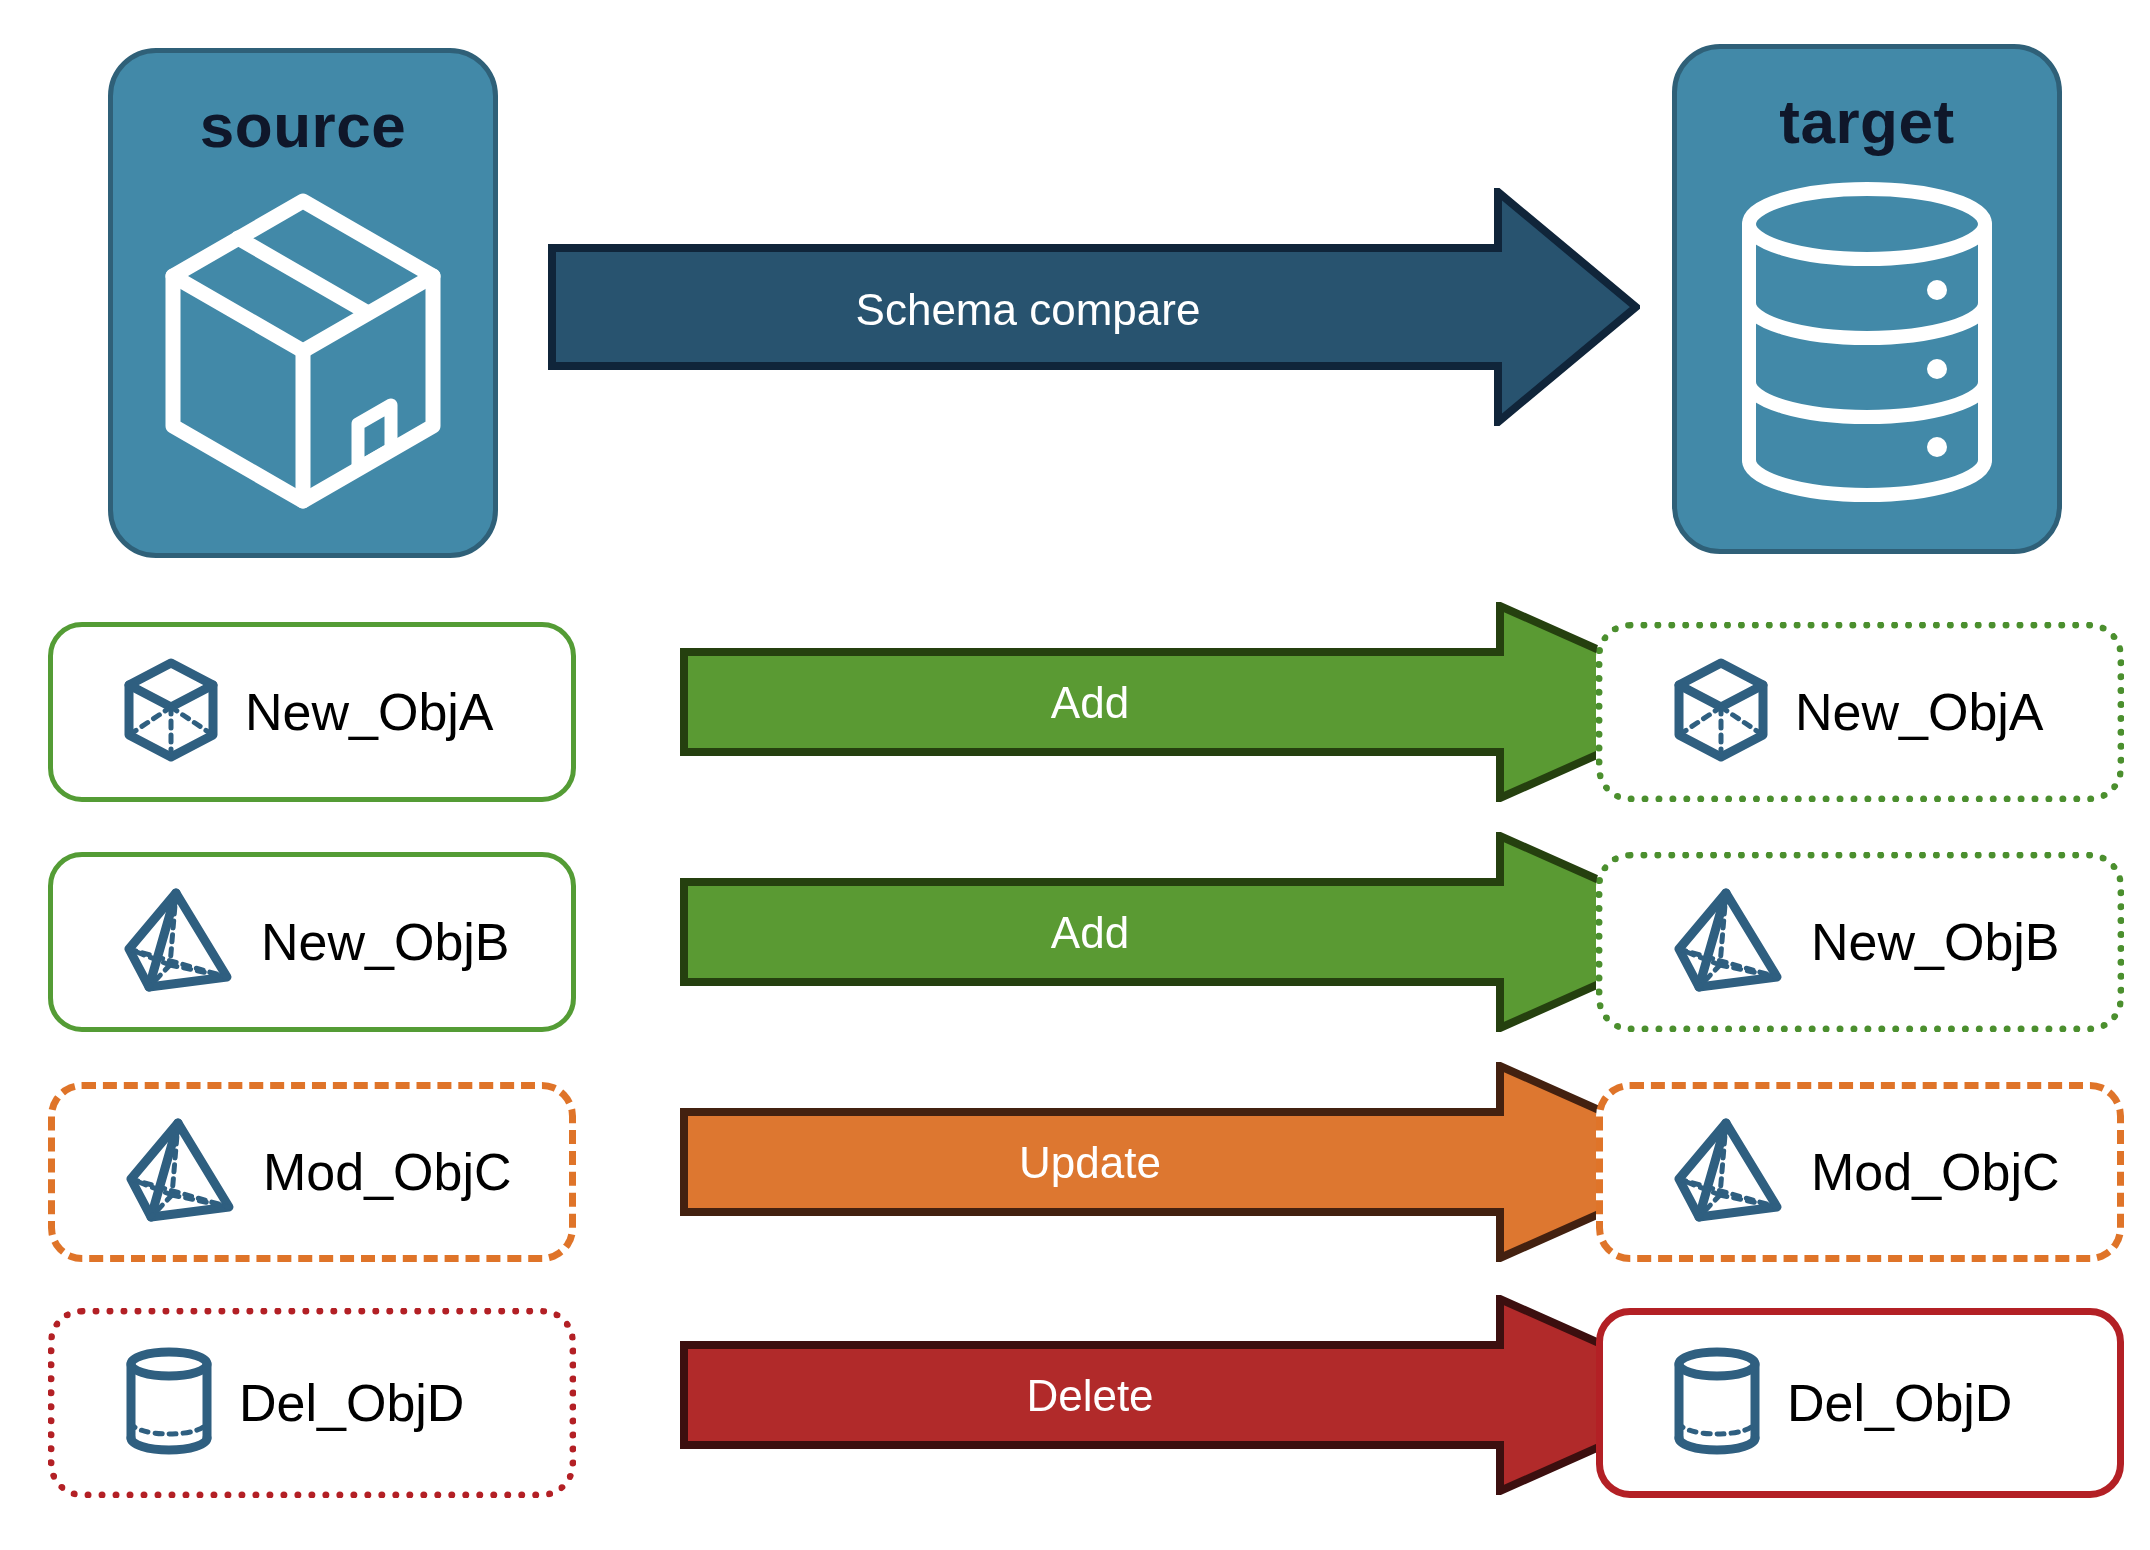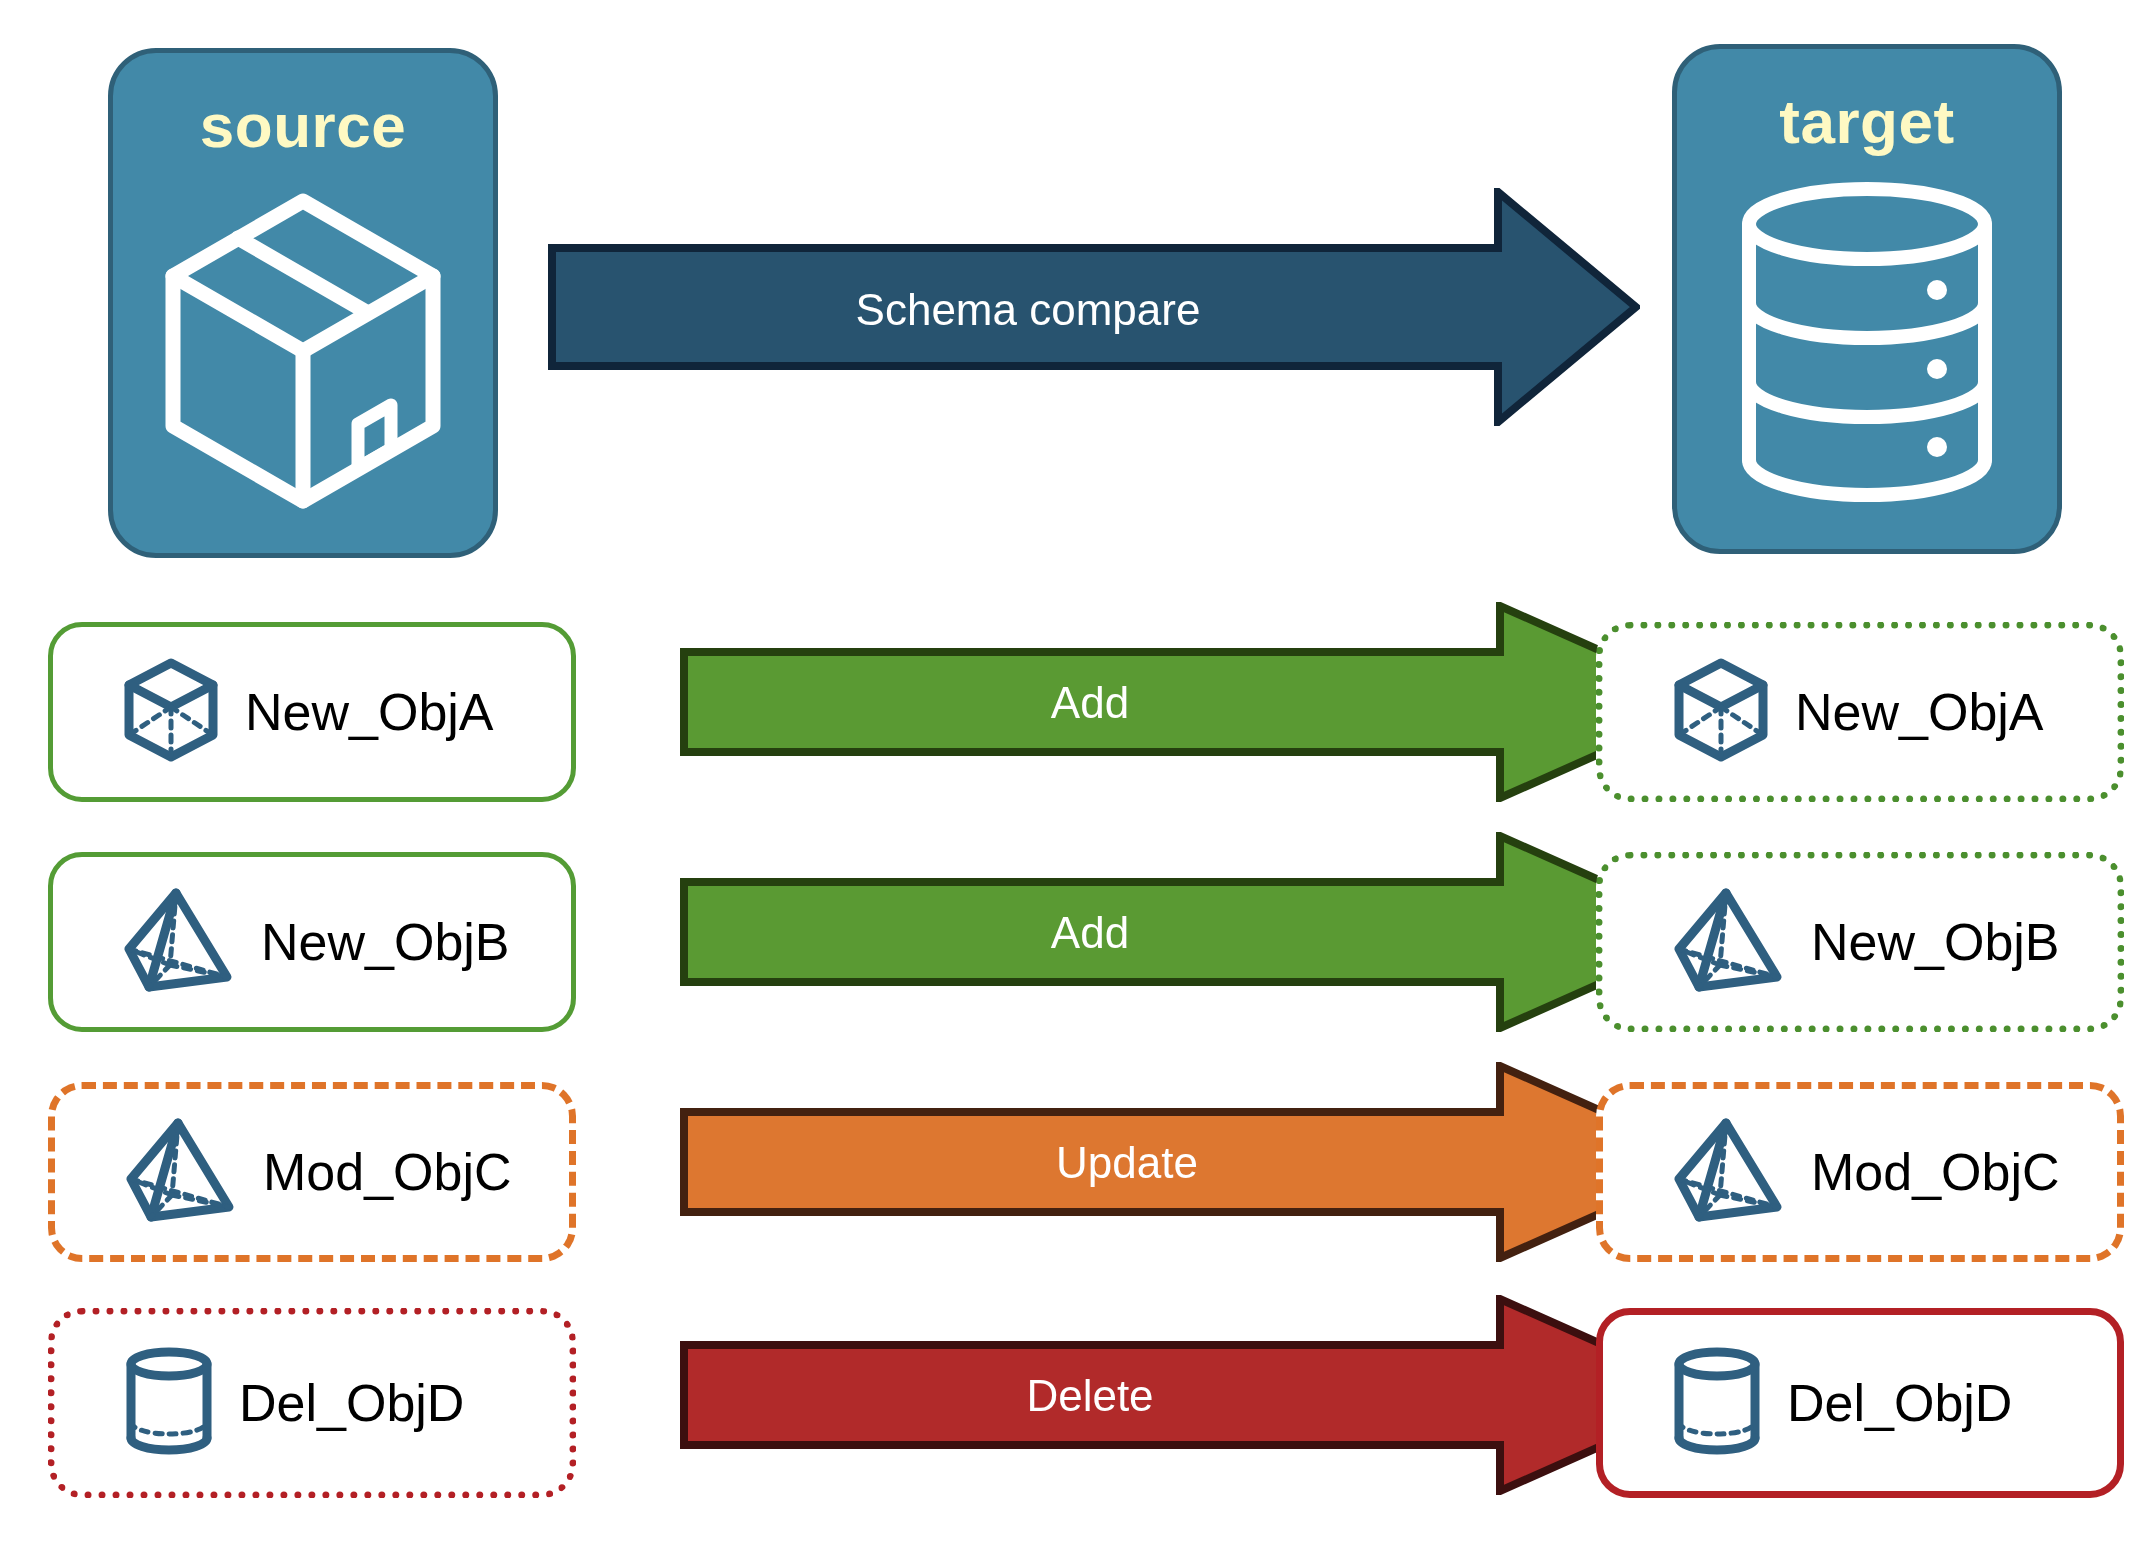--- a/index.html
+++ b/index.html
@@ -25,21 +25,21 @@
     border: 5px solid #2f6078;
     box-sizing: border-box;
     display: flex;
     flex-direction: column;
     align-items: center;
   }
   #endpoint-source { left: 108px; top: 48px; }
   #endpoint-target { left: 1672px; top: 44px; }
 
   .endpoint-title {
-    color: #fef9c3;
+    color: #0f172a;
     font-size: 62px;
     font-weight: bold;
     letter-spacing: 0.5px;
     margin-top: 42px;
     line-height: 1;
     user-select: none;
   }
   .endpoint-icon {
     margin-top: 24px;
   }
@@ -263,21 +263,21 @@
     </svg>
   </span>
   <span class="obj-label">Mod_ObjC</span>
 </div>
 
 <div class="row-arrow" style="left:680px;top:1062px;">
   <svg width="1040" height="200" viewBox="0 0 1040 200" preserveAspectRatio="none">
     <polygon points="4,50 820,50 820,4 1036,100 820,196 820,150 4,150" fill="#dd7730" stroke="#432110" stroke-width="8" stroke-linejoin="miter"></polygon>
   </svg>
 </div>
-<div class="row-arrow-label" style="left:680px;top:1138px;padding-left:37px;">Update</div>
+<div class="row-arrow-label" style="left:680px;top:1138px;">Update</div>
 
 <div class="obj-card right bs-dashed-orange" style="top:1082px;height:180px;">
   <span class="obj-icon">
     <svg width="112" height="106" viewBox="0 0 112 106">
       <g fill="none" stroke="#2f5f80" stroke-width="9" stroke-linejoin="round" stroke-linecap="round">
         <path d="M53 6 L104 90 L26 100 Z"></path>
         <path d="M53 6 L6 62 L26 100"></path>
       </g>
       <g fill="none" stroke="#2f5f80" stroke-width="5" stroke-dasharray="7 7" stroke-linecap="round">
         <path d="M6 62 L104 90"></path>

